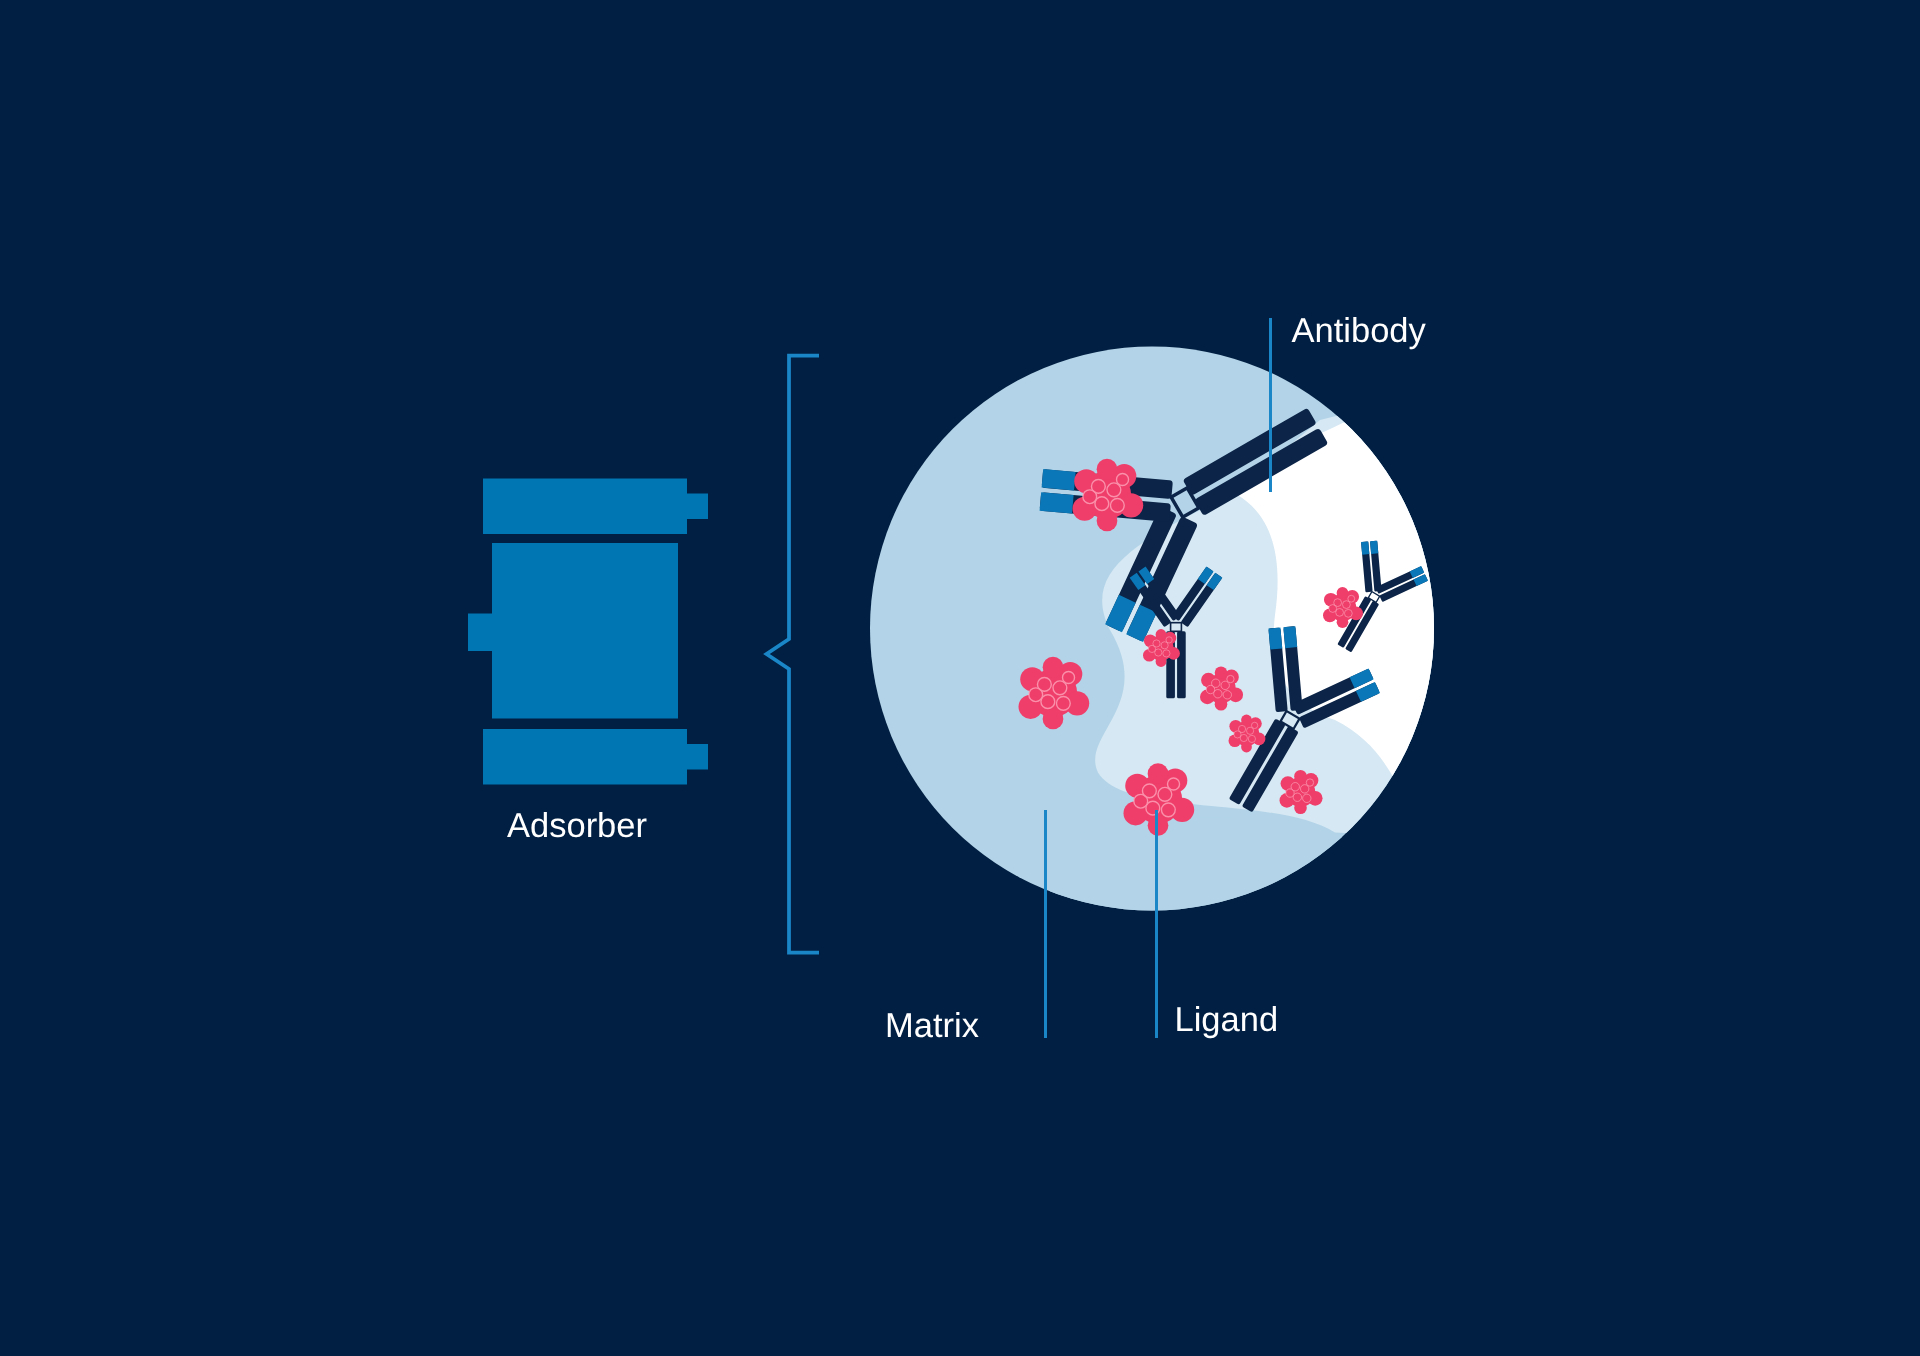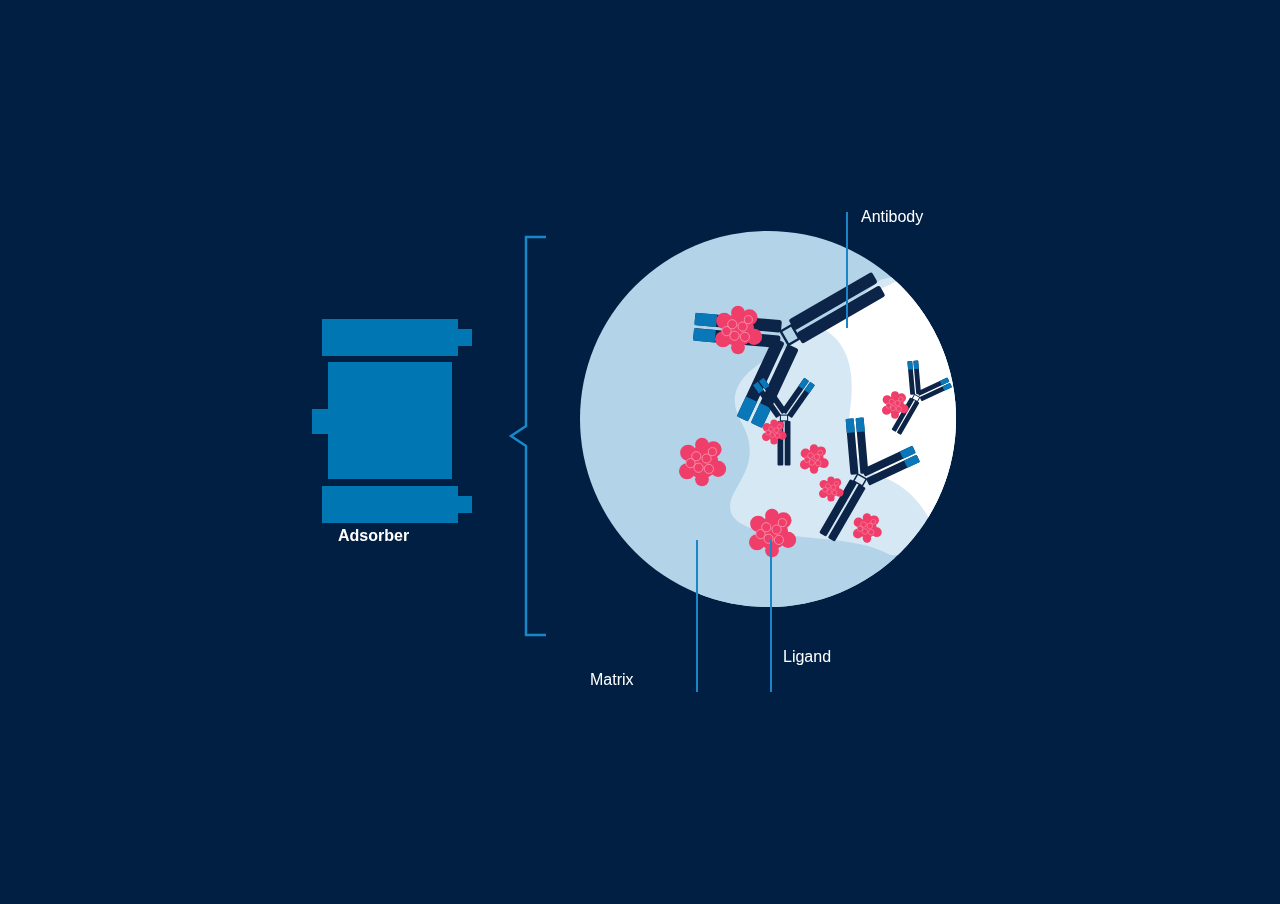--- a/index.html
+++ b/index.html
@@ -4,27 +4,27 @@
   <style>
     html, body { margin: 0; padding: 0; }
     body {
       width: 1280px; height: 904px; overflow: hidden;
       background: #001f42;
       font-family: "Liberation Sans", sans-serif;
       position: relative;
     }
     .canvas { position: absolute; left: 0; top: 0; width: 1280px; height: 904px; }
     .label {
-      position: absolute; color: #ffffff; font-size: 16px; line-height: 1;
+      position: absolute; color: #ffffff; font-size: 23px; line-height: 1;
       font-family: "Liberation Sans", sans-serif; white-space: nowrap;
     }
-    #lbl-adsorber { left: 338px; top: 528px; font-weight: bold; }
+    #lbl-adsorber { left: 338px; top: 539px; }
     #lbl-antibody { left: 861px; top: 209px; }
     #lbl-matrix   { left: 590px; top: 672px; }
-    #lbl-ligand   { left: 783px; top: 649px; }
+    #lbl-ligand   { left: 783px; top: 668px; }
   </style>
 </head>
 <body>
 
 <svg class="canvas" viewBox="0 0 1280 904" width="1280" height="904" xmlns="http://www.w3.org/2000/svg">
   <defs>
     <clipPath id="circClip">
         <circle cx="768" cy="419" r="188"></circle>
       </clipPath>
 

